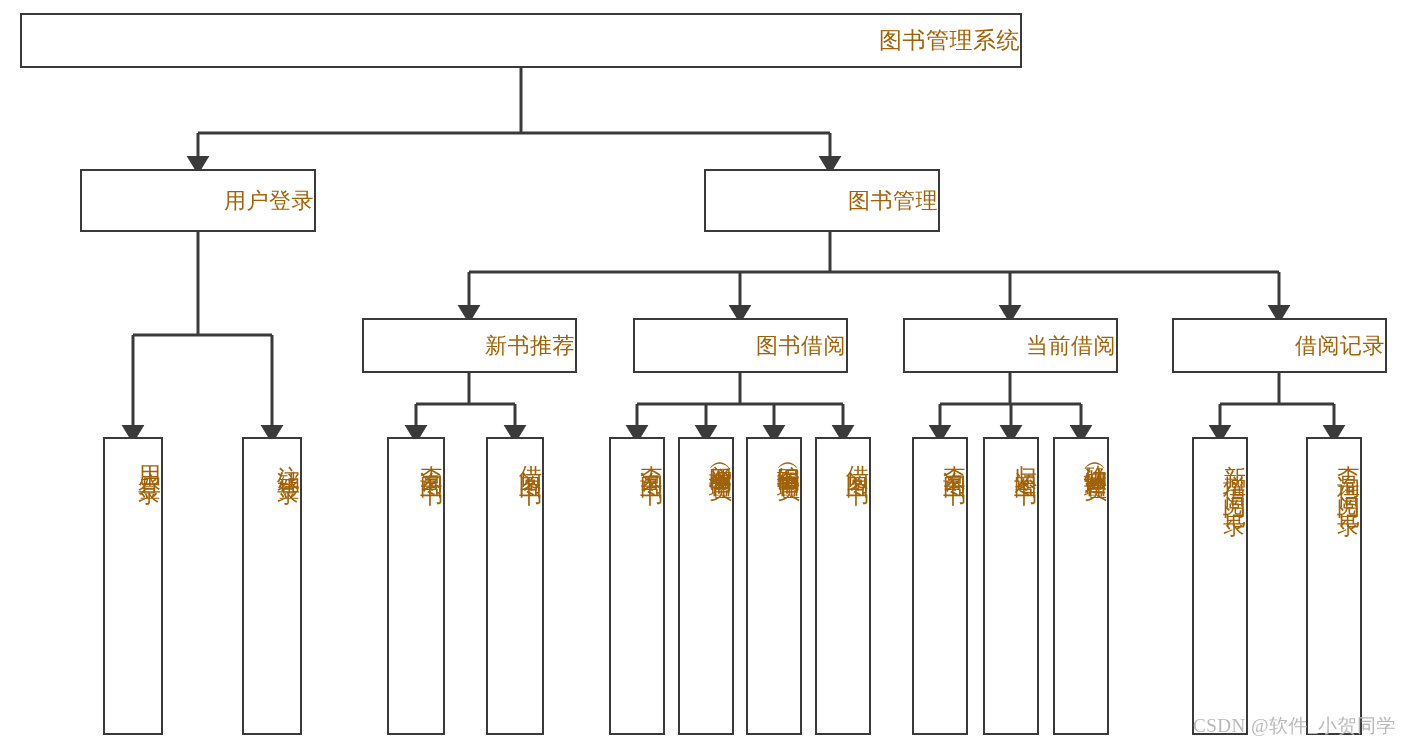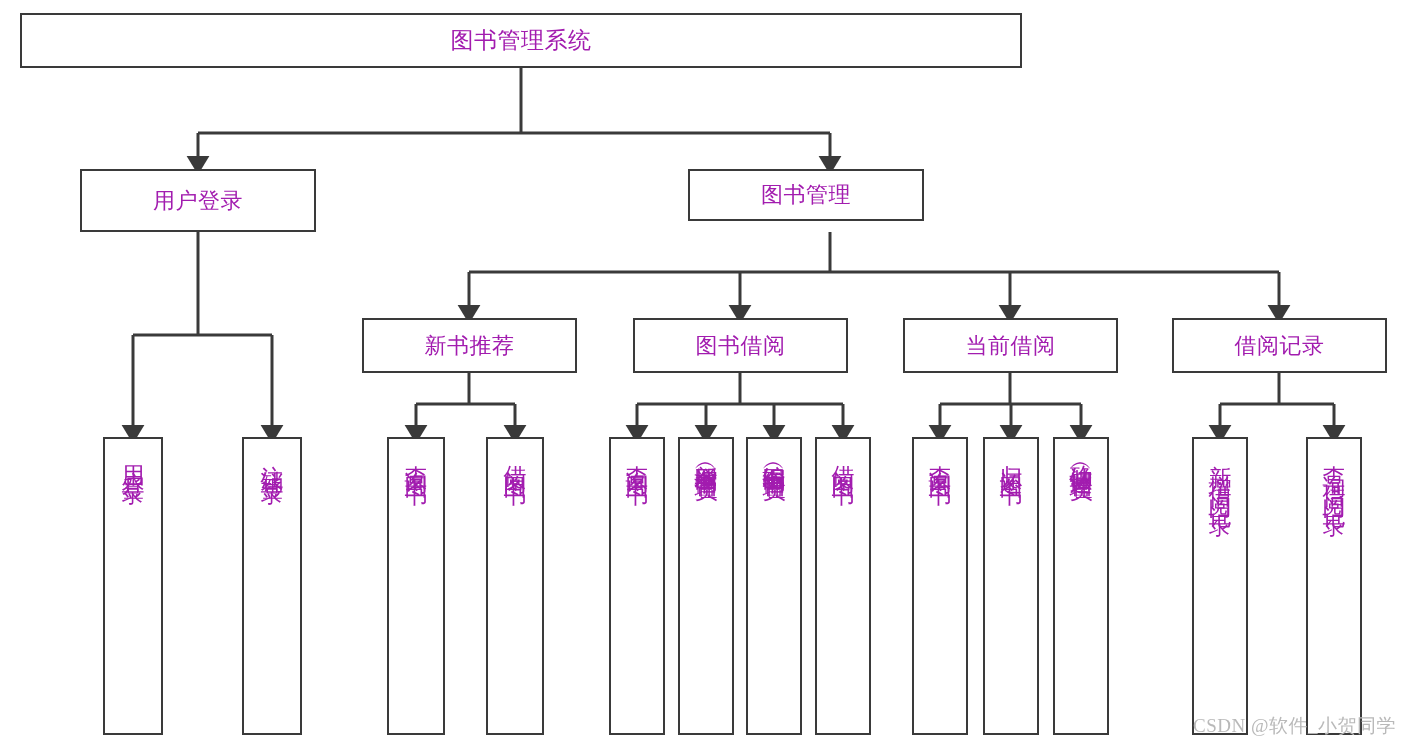--- a/index.html
+++ b/index.html
@@ -28,22 +28,22 @@
     height: 747px;
     pointer-events: none;
   }
   .node {
     position: absolute;
     box-sizing: border-box;
     border: 2px solid #3a3a3a;
     background: #ffffff;
     display: flex;
     align-items: center;
-    justify-content: center;
-    color: #a21caf;
+    justify-content: flex-end;
+    color: #a16207;
   }
   .node-label {
     display: block;
     text-align: center;
     line-height: 1.06;
     letter-spacing: 0.5px;
     white-space: nowrap;
   }
   
   .node.horiz .node-label {
@@ -139,21 +139,21 @@
     </g>
   </svg>
 
   <div class="node horiz root" style="left:20px; top:13px; width:1002px; height:55px;">
     <span class="node-label">图书管理系统</span>
   </div>
 
   <div class="node horiz" style="left:80px; top:169px; width:236px; height:63px;">
     <span class="node-label">用户登录</span>
   </div>
-  <div class="node horiz" style="left:688px; top:169px; width:236px; height:52px;">
+  <div class="node horiz" style="left:704px; top:169px; width:236px; height:63px;">
     <span class="node-label">图书管理</span>
   </div>
 
   <div class="node horiz" style="left:633px; top:318px; width:215px; height:55px;">
     <span class="node-label">图书借阅</span>
   </div>
   <div class="node horiz" style="left:362px; top:318px; width:215px; height:55px;">
     <span class="node-label">新书推荐</span>
   </div>
   <div class="node horiz" style="left:903px; top:318px; width:215px; height:55px;">

